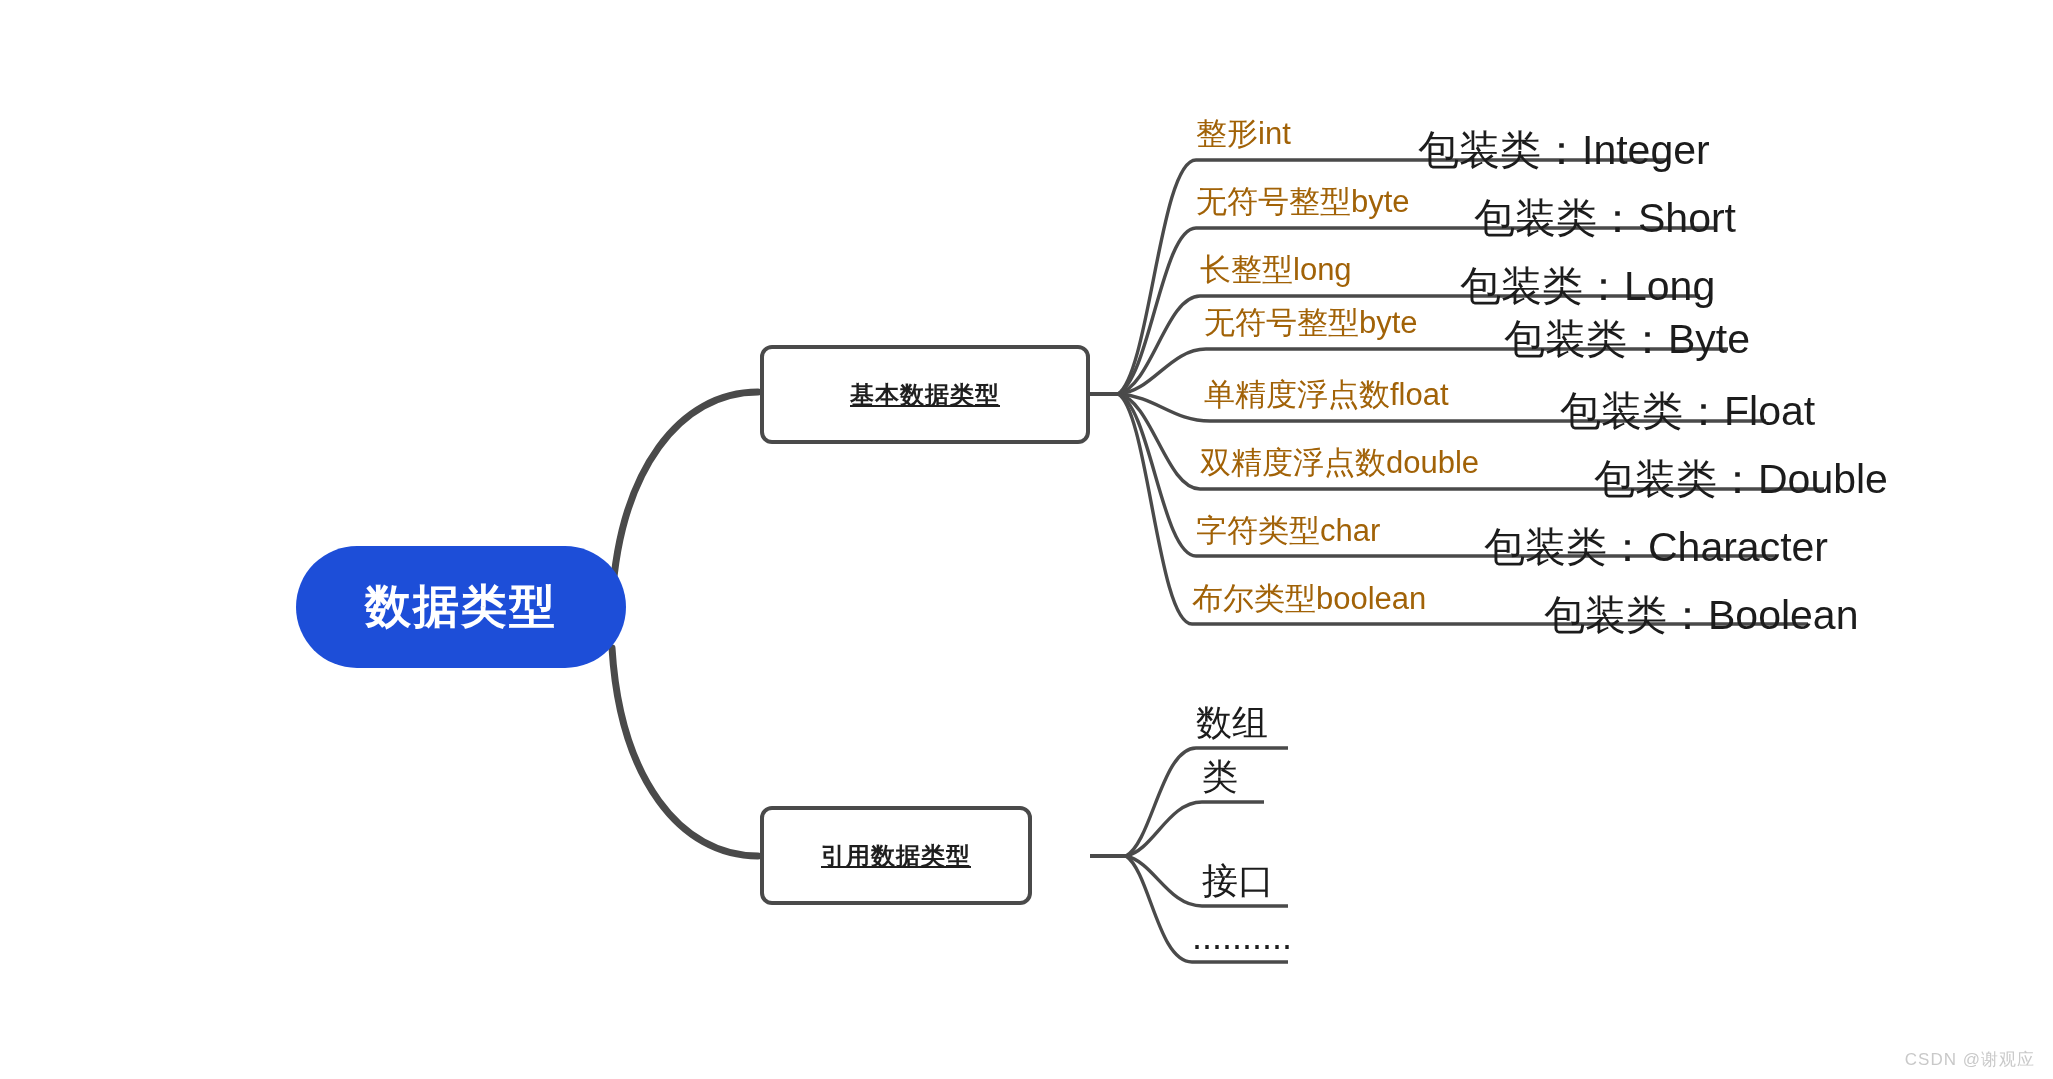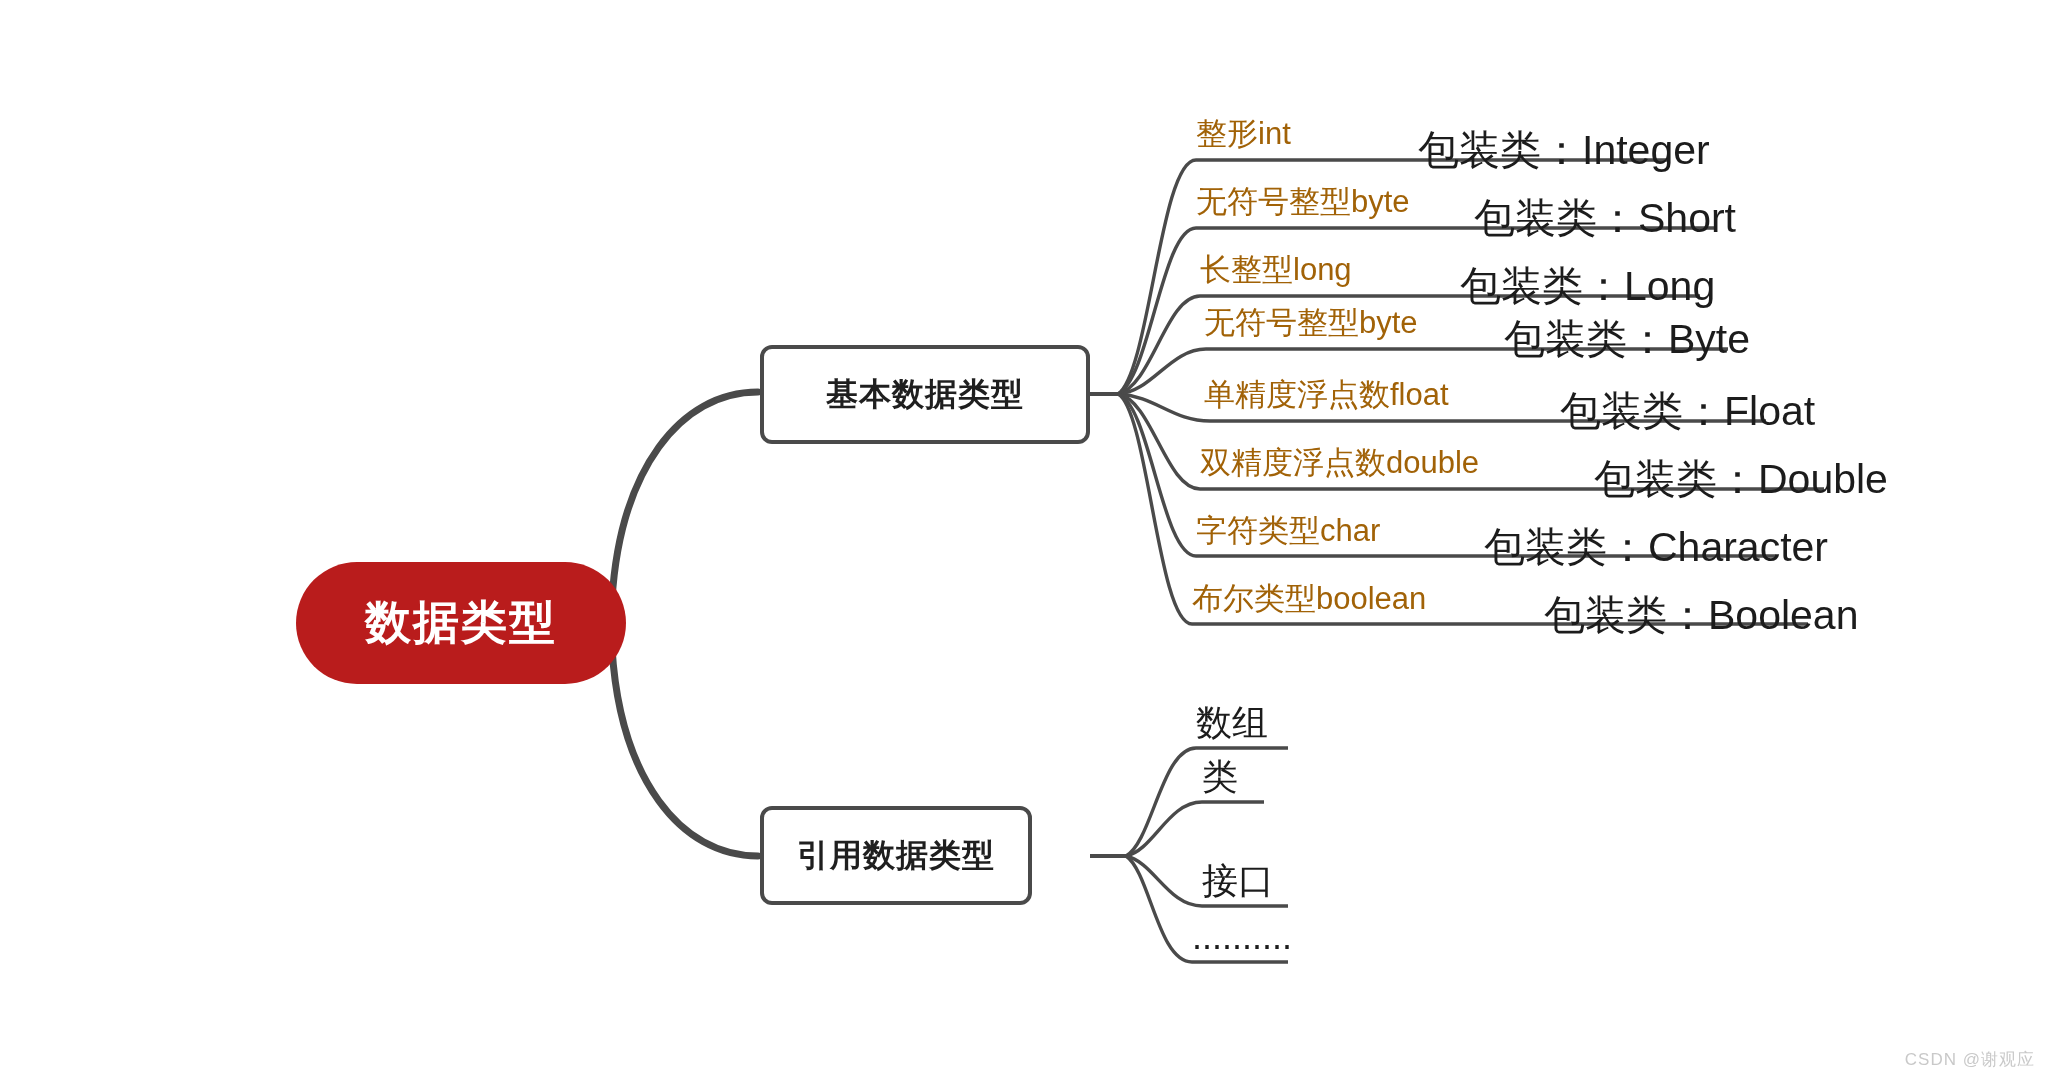--- a/index.html
+++ b/index.html
@@ -21,25 +21,25 @@
     top: 0;
     width: 2053px;
     height: 1079px;
     pointer-events: none;
   }
 
   
   .root-node {
     position: absolute;
     left: 296px;
-    top: 562px;
+    top: 546px;
     width: 330px;
     height: 122px;
     border-radius: 61px;
-    background: #b91c1c;
+    background: #1d4ed8;
     display: flex;
     align-items: center;
     justify-content: center;
     box-sizing: border-box;
   }
   .root-label {
     color: #ffffff;
     font-size: 46px;
     font-weight: bold;
     letter-spacing: 2px;
@@ -51,25 +51,26 @@
     position: absolute;
     box-sizing: border-box;
     border: 4px solid #4a4a4a;
     border-radius: 12px;
     background: #ffffff;
     display: flex;
     align-items: center;
     justify-content: center;
   }
   .branch-box .branch-label {
-    font-size: 32px;
+    font-size: 24px;
     font-weight: bold;
     color: #1f1f1f;
     white-space: nowrap;
     letter-spacing: 1px;
+    text-decoration: underline;
   }
   #box-primitive {
     left: 760px;
     top: 345px;
     width: 330px;
     height: 99px;
   }
   #box-reference {
     left: 760px;
     top: 806px;

